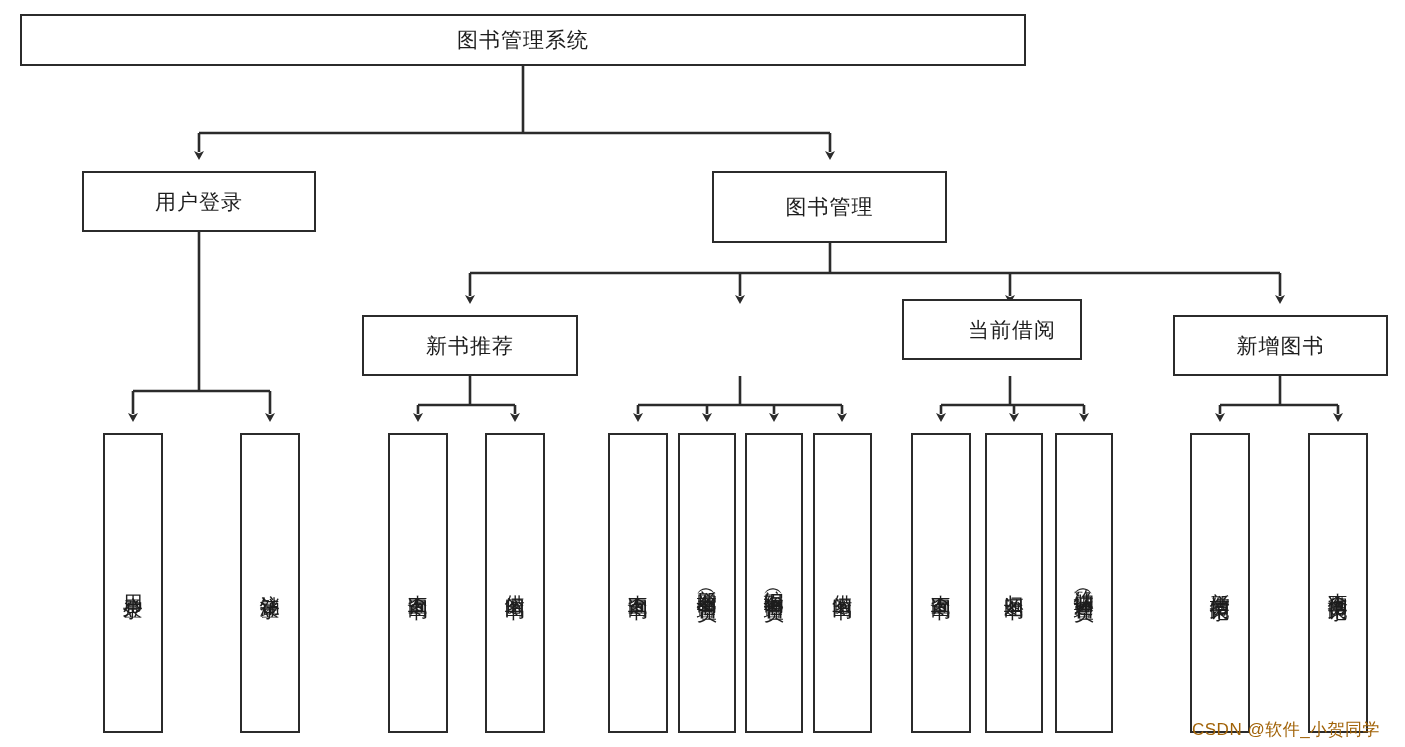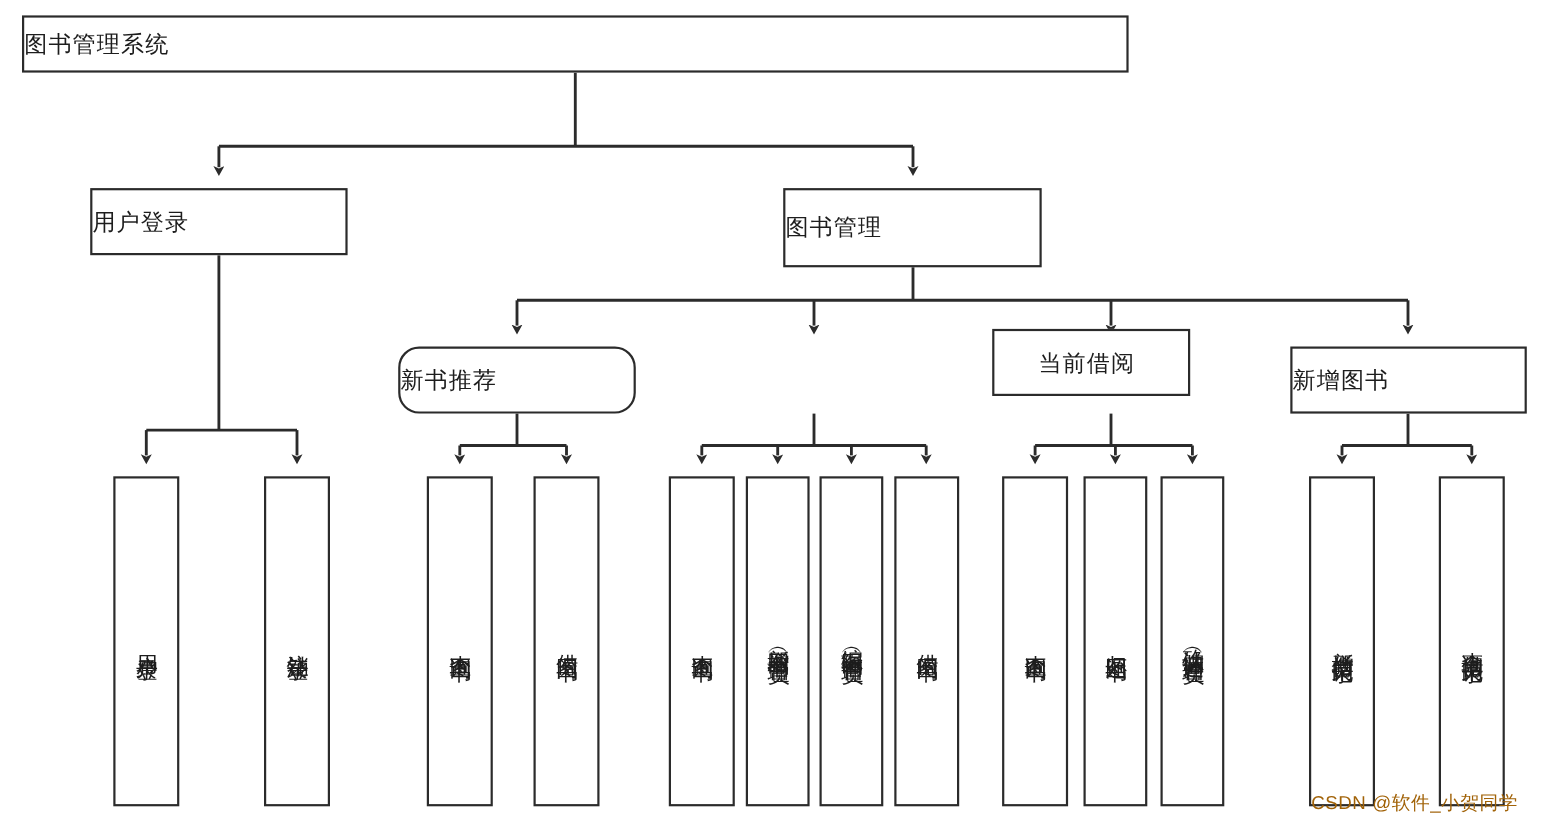--- a/index.html
+++ b/index.html
@@ -26,20 +26,21 @@
     height: 747px;
     pointer-events: none;
   }
   .node {
     position: absolute;
     box-sizing: border-box;
     border: 2.5px solid #2b2b2b;
     background: #ffffff;
     display: flex;
     align-items: center;
+    justify-content: center;
     color: #1d1d1d;
   }
   .node.h {
     font-size: 21px;
     letter-spacing: 1px;
   }
   .node.v {
     align-items: center;
     justify-content: center;
     padding-bottom: 0;
@@ -121,21 +122,21 @@
     <span>图书管理系统</span>
   </div>
 
   <div class="node h" style="left:82px;top:171px;width:234px;height:61px;">
     <span>用户登录</span>
   </div>
   <div class="node h" style="left:712px;top:171px;width:235px;height:72px;">
     <span>图书管理</span>
   </div>
 
-  <div class="node h" style="left:362px;top:315px;width:216px;height:61px;border-radius:19px;">
+  <div class="node h" style="left:362px;top:315px;width:216px;height:61px;">
     <span>新书推荐</span>
   </div>
   <div class="node h" style="left:902px;top:299px;width:180px;height:61px;padding-left:40px;">
     <span>当前借阅</span>
   </div>
   <div class="node h" style="left:1173px;top:315px;width:215px;height:61px;">
     <span>新增图书</span>
   </div>
 
   <div class="node v" style="left:103px;top:433px;width:60px;height:300px;">

